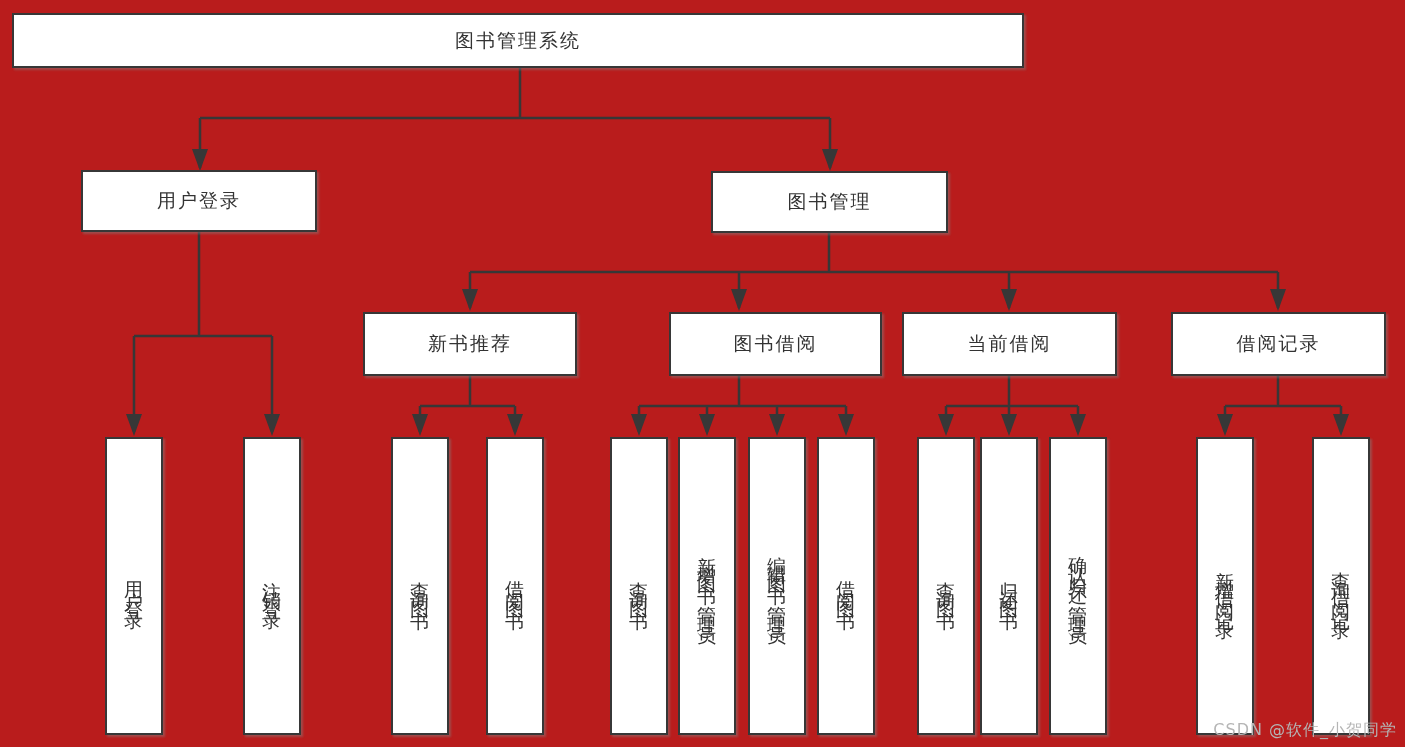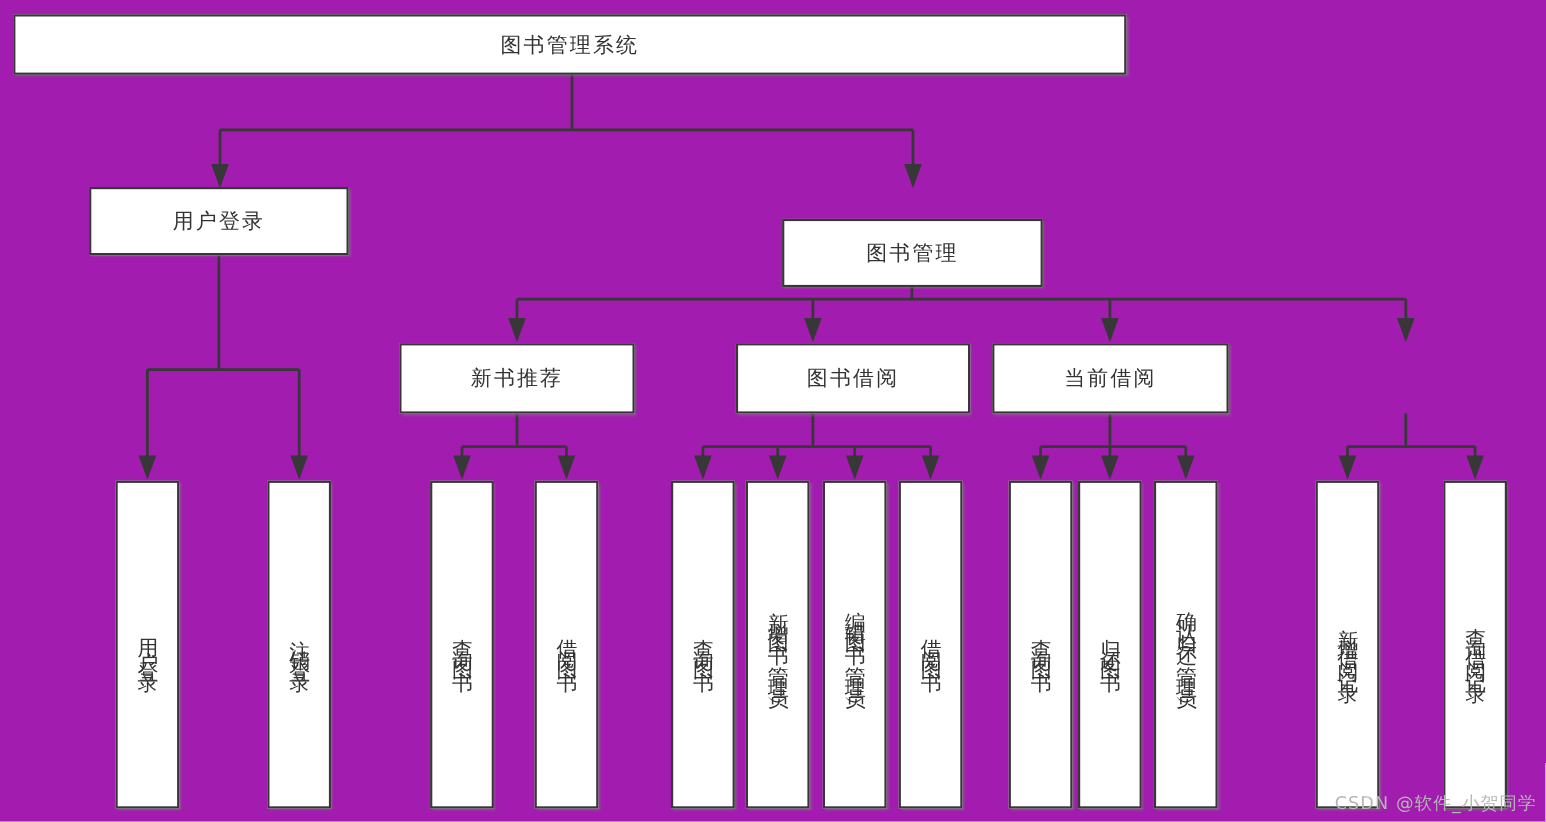--- a/index.html
+++ b/index.html
@@ -1,19 +1,19 @@
 <!DOCTYPE html>
 <html><head>
 <meta charset="utf-8">
 <style>
   html,body{margin:0;padding:0;background:#ffffff;}
   .canvas{
     position:relative;
     width:1405px;height:747px;
-    background:#a21caf;
+    background:#b91c1c;
     font-family:"DejaVu Sans","Liberation Sans",sans-serif;
     overflow:hidden;
   }
   .connectors{position:absolute;left:0;top:0;}
   .node{
     position:absolute;
     box-sizing:border-box;
     background:#ffffff;
     border:2px solid #373737;
     box-shadow:2px 2px 2px rgba(130,130,130,0.45);
@@ -72,25 +72,26 @@
       <polygon points="1001,414 1017,414 1009,436"></polygon>
       <polygon points="1070,414 1086,414 1078,436"></polygon>
       <polygon points="1217,414 1233,414 1225,436"></polygon>
       <polygon points="1333,414 1349,414 1341,436"></polygon>
     </g>
   </svg>
 
   <div class="node h-node" style="left:12px;top:13px;width:1012px;height:55px;">图书管理系统</div>
 
   <div class="node h-node" style="left:81px;top:170px;width:236px;height:62px;">用户登录</div>
-  <div class="node h-node" style="left:711px;top:171px;width:237px;height:62px;margin-top:28px;">图书管理</div>
+  <div class="node h-node" style="left:711px;top:171px;width:237px;height:62px;">图书管理</div>
 
   <div class="node h-node" style="left:363px;top:312px;width:214px;height:64px;">新书推荐</div>
   <div class="node h-node" style="left:633px;top:312px;width:213px;height:64px;margin-left:36px;">图书借阅</div>
   <div class="node h-node" style="left:902px;top:312px;width:215px;height:64px;">当前借阅</div>
+  <div class="node h-node" style="left:1171px;top:312px;width:215px;height:64px;">借阅记录</div>
 
   <div class="node v-node" style="left:105px;top:437px;width:58px;height:298px;">用户登录</div>
   <div class="node v-node" style="left:243px;top:437px;width:58px;height:298px;">注销登录</div>
 
   <div class="node v-node" style="left:391px;top:437px;width:58px;height:298px;">查询图书</div>
   <div class="node v-node" style="left:486px;top:437px;width:58px;height:298px;">借阅图书</div>
 
   <div class="node v-node" style="left:610px;top:437px;width:58px;height:298px;">查询图书</div>
   <div class="node v-node" style="left:678px;top:437px;width:58px;height:298px;">新增图书（管理员）</div>
   <div class="node v-node" style="left:748px;top:437px;width:58px;height:298px;">编辑图书（管理员）</div>

